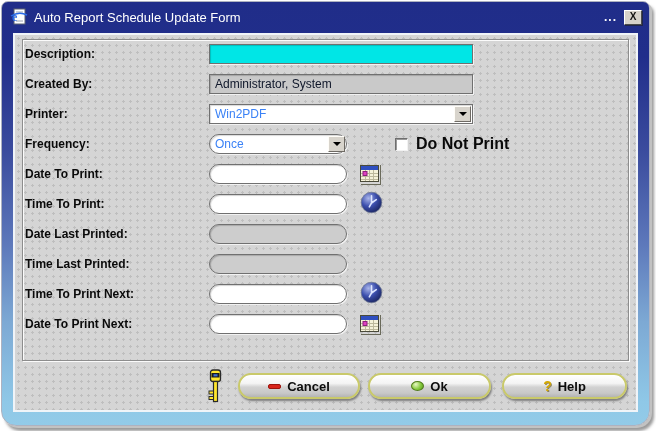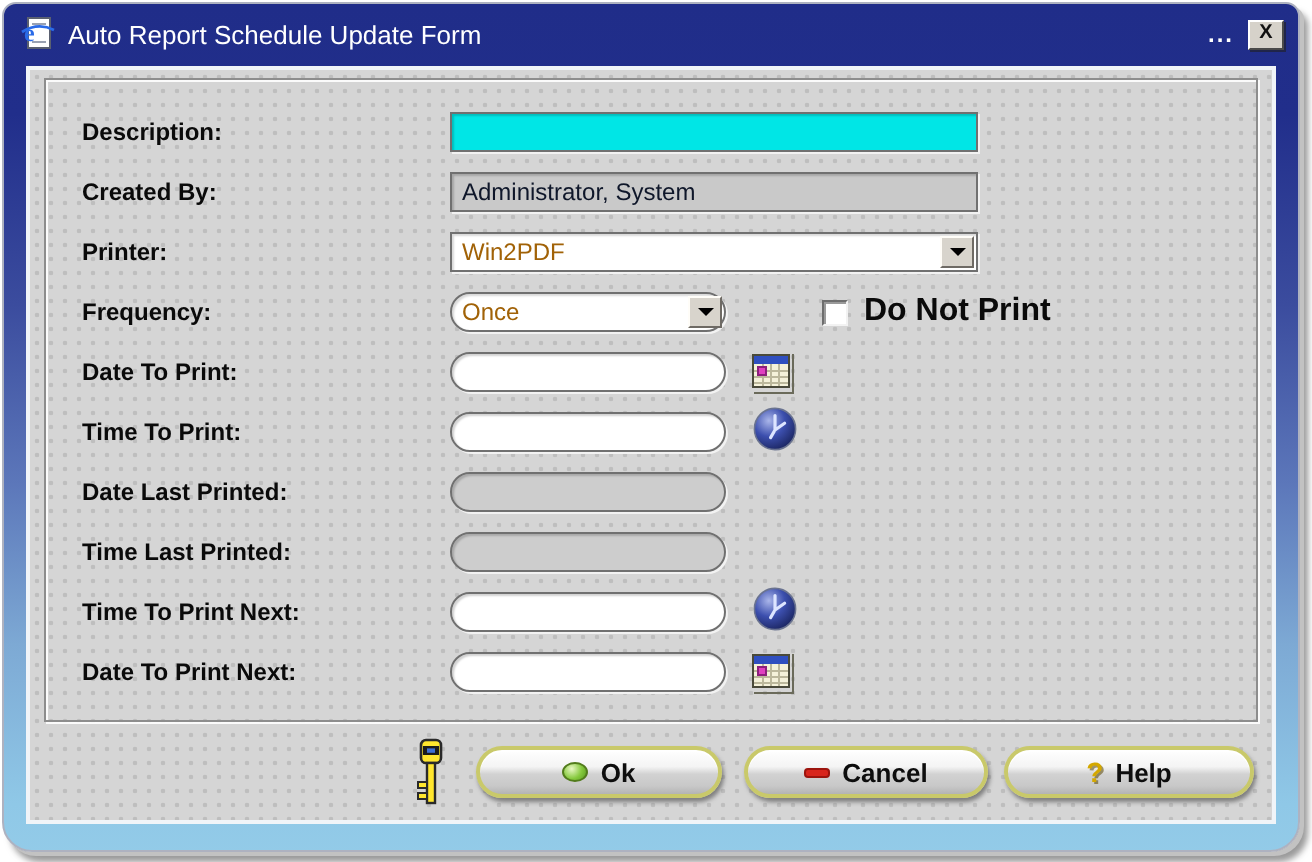--- a/index.html
+++ b/index.html
@@ -35,39 +35,39 @@
   .content { position: absolute; left: 11px; top: 31px; right: 11px; bottom: 13px;
     border: 2px solid #f0f4f8;
     background-color: #d5d5d5;
     background-image: radial-gradient(circle, rgba(140,140,140,0.32) 1px, transparent 1.3px);
     background-size: 7px 7px; }
 
   .panel { position: absolute; left: 7px; right: 7px; top: 4px; height: 322px;
     border: 1px solid #8d8d8d;
     box-shadow: 1px 1px 0 rgba(255,255,255,0.9), inset 1px 1px 0 rgba(255,255,255,0.9); }
 
-  .rows { position: absolute; left: 18px; right: 2px; top: 0; padding-top: 16px; }
+  .rows { position: absolute; left: 2px; right: 2px; top: 0; padding-top: 4px; }
   .row { height: 30px; display: flex; align-items: center; padding-left: 8px; }
   .lbl { width: 184px; font-weight: bold; font-size: 12px; color: #0a0a0a; }
 
   
   .tfield { height: 20px; background: #ffffff; border: 1px solid #707070;
     box-shadow: 1px 1px 0 #f2f2f2, inset 1px 1px 1px rgba(0,0,0,0.18);
     font-size: 12px; color: #0f172a; padding: 0 5px; line-height: 18px; }
   input.tfield { outline: none; }
   .wide   { width: 264px; }
   .narrow { width: 138px; border-radius: 10px; }
   .cyan   { background: #00e6e6; }
   .ro     { background: #c9c9c9; }
   .dis    { background: #cdcdcd; }
 
   .dropdown { position: relative; height: 20px; background: #ffffff;
     border: 1px solid #707070; box-shadow: 1px 1px 0 #f2f2f2,
     inset 1px 1px 1px rgba(0,0,0,0.15); cursor: default; }
-  .dd-val { display: block; font-size: 12px; color: #a16207; line-height: 18px;
+  .dd-val { display: block; font-size: 12px; color: #3b82f6; line-height: 18px;
     padding-left: 5px; padding-right: 20px; white-space: nowrap; overflow: hidden; }
   .dd-btn { position: absolute; top: 1px; right: 1px; bottom: 1px; width: 17px;
     background: #d8d4cc; border: 1px solid;
     border-color: #fffdf8 #6e6a64 #6e6a64 #fffdf8;
     display: flex; align-items: center; justify-content: center; }
   .tri { width: 0; height: 0; border-left: 4px solid transparent;
     border-right: 4px solid transparent; border-top: 4px solid #000; }
 
   .cb { width: 13px; height: 13px; background: #ffffff; margin-left: 48px;
     border: 1px solid; border-color: #6e6e6e #f2f2f2 #f2f2f2 #6e6e6e;
@@ -245,27 +245,27 @@
       <span class="key-wrap">
         <svg width="17" height="35" viewBox="0 0 17 35">
           <rect x="3.5" y="1" width="10" height="11.5" rx="2.5" fill="#ffe62e" stroke="#2a2a2a" stroke-width="1.3"></rect>
           <rect x="4.5" y="4" width="8" height="4.5" fill="#1c1c1c"></rect>
           <rect x="6.5" y="5.2" width="4" height="2.2" fill="#3f6fd4"></rect>
           <rect x="6.5" y="12.5" width="4" height="20" fill="#ffe62e" stroke="#2a2a2a" stroke-width="1.2"></rect>
           <rect x="2" y="22" width="4.5" height="3" fill="#ffe62e" stroke="#2a2a2a" stroke-width="1"></rect>
           <rect x="2" y="27.5" width="4.5" height="3" fill="#ffe62e" stroke="#2a2a2a" stroke-width="1"></rect>
         </svg>
       </span>
+      <button class="pill pill-cancel">
+        <span class="cancel-dash"></span>
+        <span>Cancel</span>
+      </button>
       <button class="pill pill-ok">
         <span class="ok-dot"></span>
         <span>Ok</span>
-      </button>
-      <button class="pill pill-cancel">
-        <span class="cancel-dash"></span>
-        <span>Cancel</span>
       </button>
       <button class="pill pill-help">
         <span class="help-q">?</span>
         <span>Help</span>
       </button>
     </div>
 
   </div>
 </div>
 

